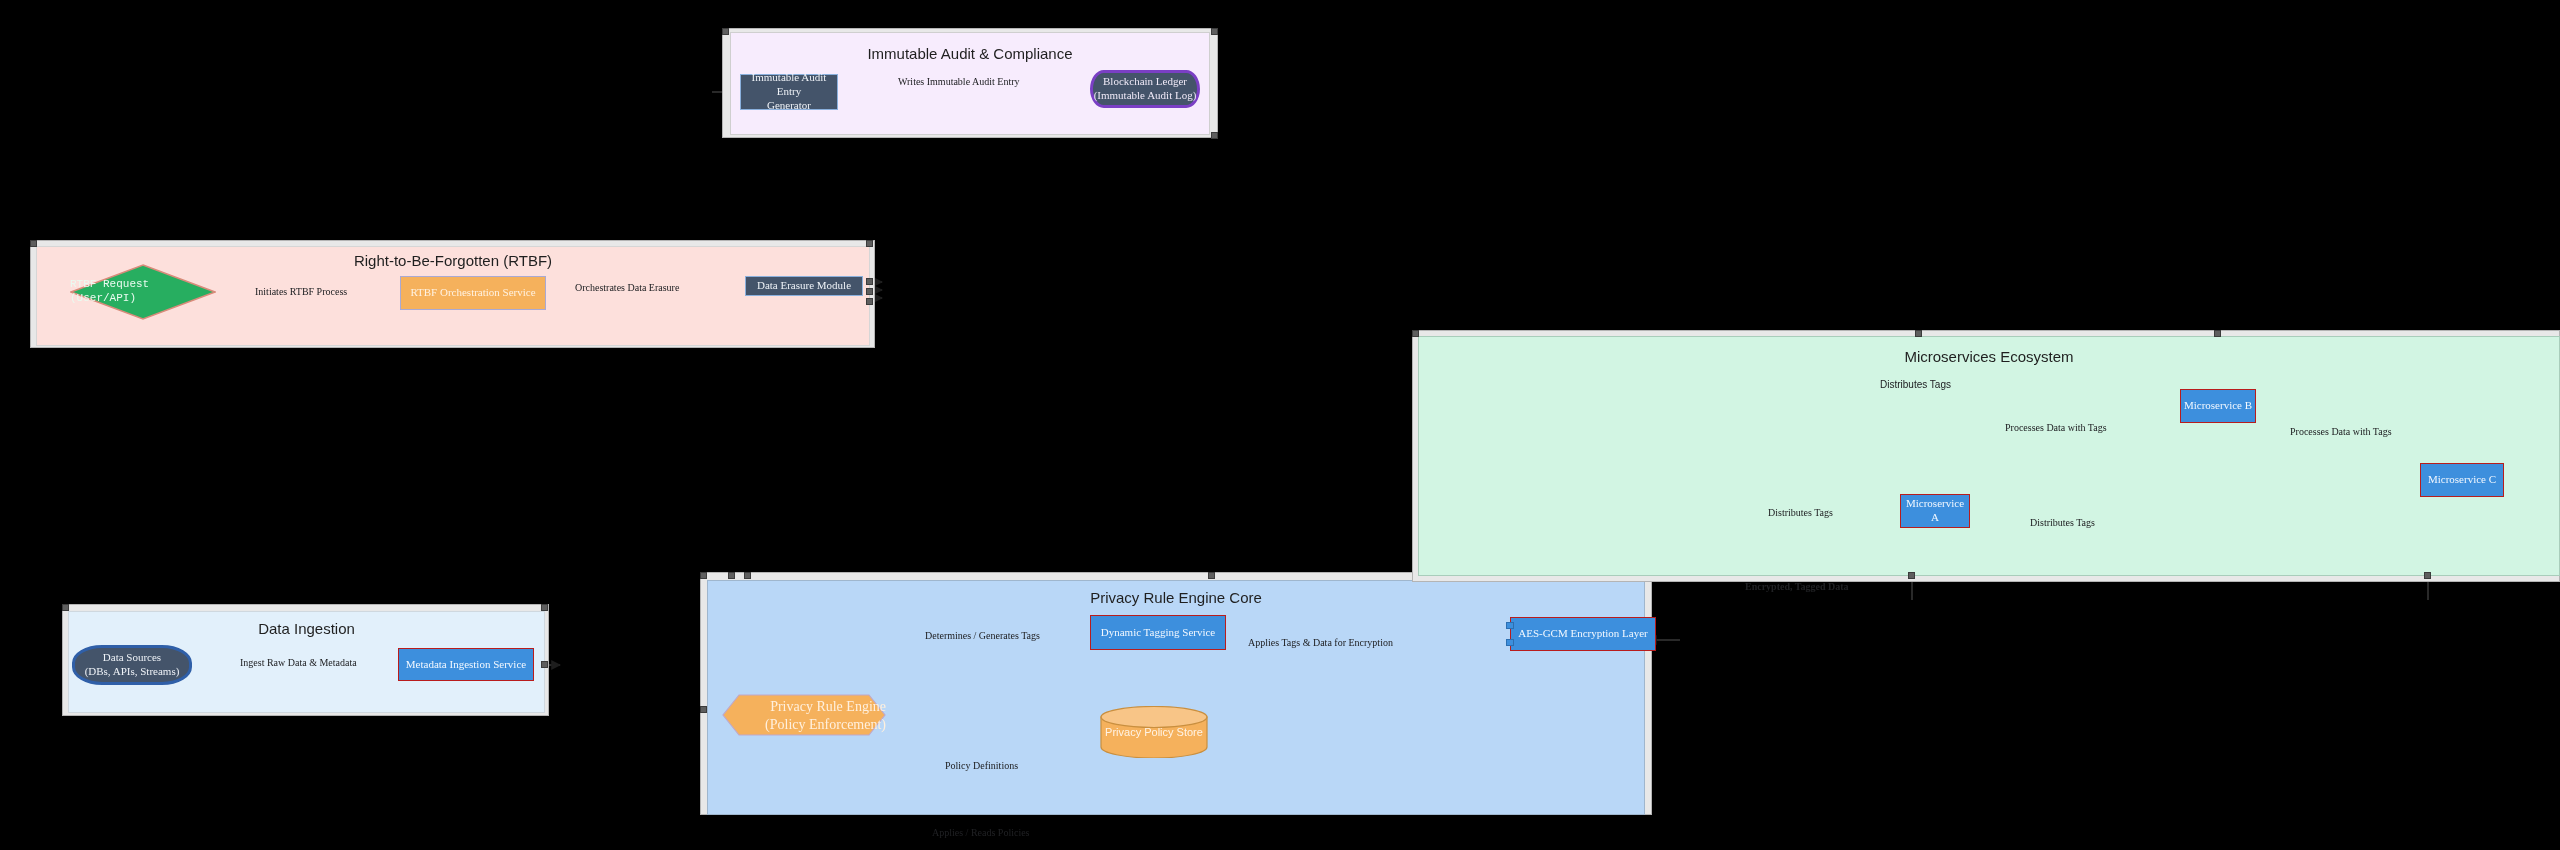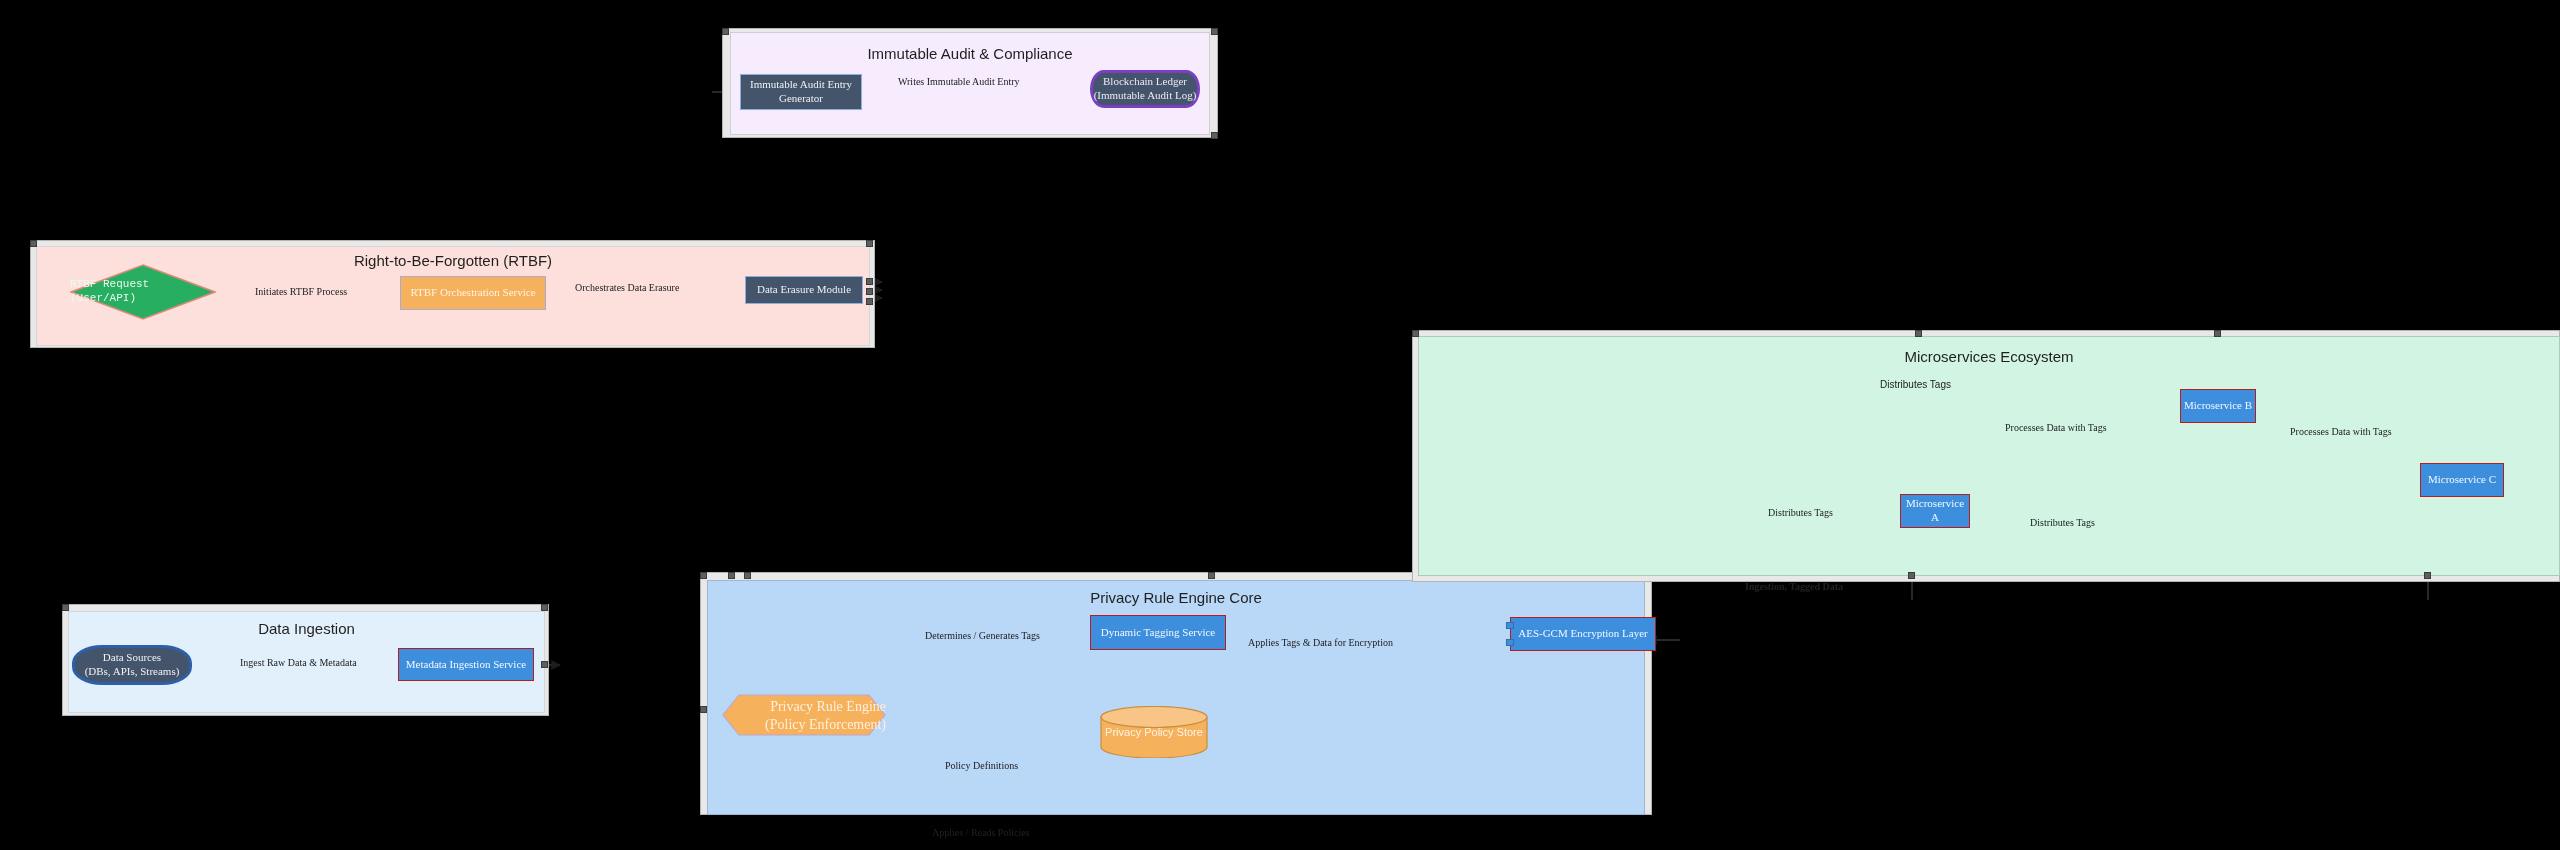--- a/index.html
+++ b/index.html
@@ -251,21 +251,21 @@
   </svg>
 
   <div class="sel-band" style="left:722px; top:28px; width:496px; height:110px;"></div>
   <div class="group" style="left:730px; top:32px; width:480px; height:103px; background:#f7ecfd; border-color:#cfcfcf;">
     <div class="group-title" style="top:12px;">Immutable Audit &amp; Compliance</div>
   </div>
   <div class="handle" style="left:722px; top:28px;"></div>
   <div class="handle" style="left:1211px; top:28px;"></div>
   <div class="handle" style="left:1211px; top:132px;"></div>
 
-  <div class="node dark" style="left:740px; top:74px; width:122px; height:36px;">Immutable Audit Entry
+  <div class="node dark" style="left:740px; top:74px; width:98px; height:36px;">Immutable Audit Entry
 Generator</div>
 
   <div class="node purple-ledger" style="left:1090px; top:70px; width:110px; height:38px;">Blockchain Ledger
 (Immutable Audit Log)</div>
 
   <div class="elabel" style="left:898px; top:64px;">Writes Immutable Audit Entry</div>
 
   <div class="sel-band" style="left:30px; top:240px; width:845px; height:108px;"></div>
   <div class="group" style="left:36px; top:246px; width:834px; height:100px; background:#fde0dc; border-color:#d6d6d6;">
     <div class="group-title" style="top:5px; left:auto; right:auto; width:100%;">Right-to-Be-Forgotten (RTBF)</div>
@@ -279,21 +279,21 @@
   <div class="diamond-wrap" style="left:70px; top:264px; width:146px; height:56px;">
     <svg width="146" height="56" viewBox="0 0 146 56">
       <polygon points="73,1 145,28 73,55 1,28" fill="#27ae60" stroke="#d98b7a" stroke-width="1.5"></polygon>
     </svg>
     <div class="dlabel">RTBF Request
 (User/API)</div>
   </div>
 
   <div class="node orange" style="left:400px; top:276px; width:146px; height:34px;">RTBF Orchestration Service</div>
 
-  <div class="node dark" style="left:745px; top:276px; width:118px; height:28px;">Data Erasure Module</div>
+  <div class="node dark" style="left:745px; top:276px; width:118px; height:20px;">Data Erasure Module</div>
 
   <div class="elabel" style="left:255px; top:274px;">Initiates RTBF Process</div>
   <div class="elabel" style="left:575px; top:270px;">Orchestrates Data Erasure</div>
 
   <div class="sel-band" style="left:62px; top:604px; width:487px; height:112px;"></div>
   <div class="group" style="left:68px; top:611px; width:477px; height:102px; background:#e2f0fb; border-color:#cfd8df;">
     <div class="group-title" style="top:8px;">Data Ingestion</div>
   </div>
   <div class="handle" style="left:62px; top:604px;"></div>
   <div class="handle" style="left:541px; top:604px;"></div>
@@ -359,15 +359,15 @@
 
   <div class="node blue" style="left:2180px; top:389px; width:76px; height:34px;">Microservice B</div>
 
   <div class="node blue" style="left:2420px; top:455px; width:84px; height:34px;margin-top:8px;">Microservice C</div>
 
   <div class="elabel sans" style="left:1880px; top:367px;">Distributes Tags</div>
   <div class="elabel" style="left:1768px; top:495px;">Distributes Tags</div>
   <div class="elabel" style="left:2030px; top:505px;">Distributes Tags</div>
   <div class="elabel" style="left:2005px; top:410px;">Processes Data with Tags</div>
   <div class="elabel" style="left:2290px; top:414px;">Processes Data with Tags</div>
-  <div class="elabel" style="left:1745px; top:569px; font-weight:bold;">Ingestion, Tagged Data</div>
+  <div class="elabel" style="left:1745px; top:569px; font-weight:bold;">Encrypted, Tagged Data</div>
 
 </div>
 
 </body></html>

